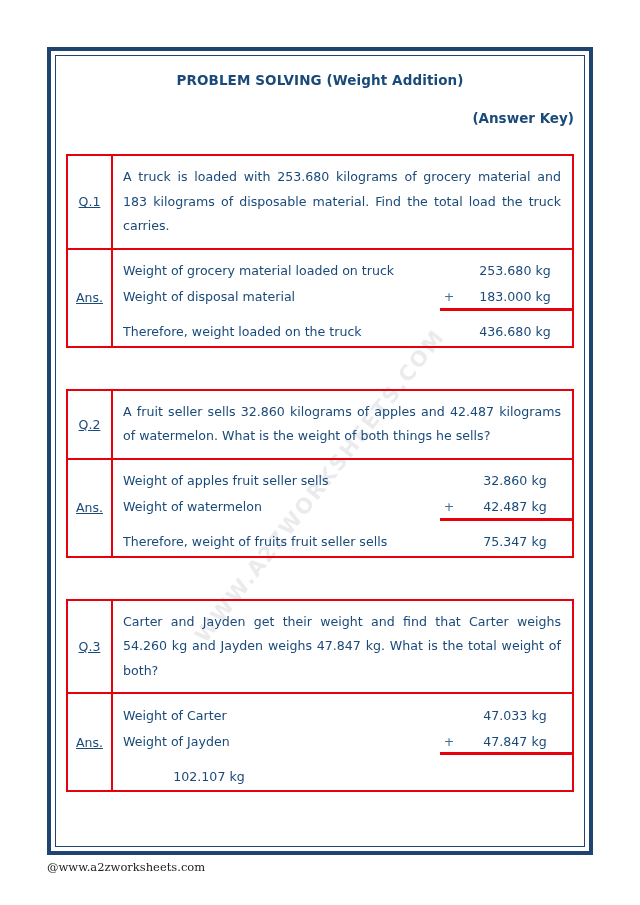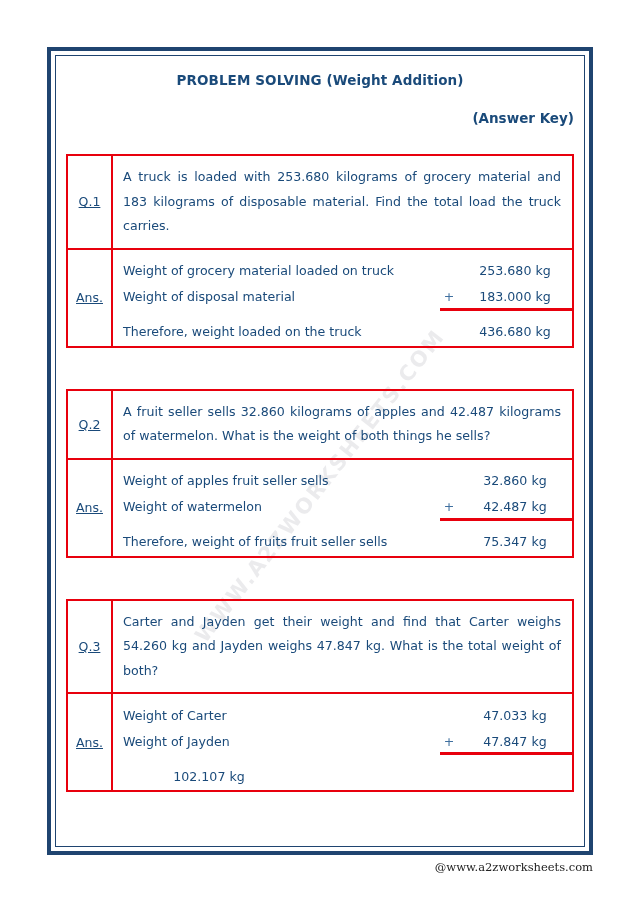--- a/index.html
+++ b/index.html
@@ -144,21 +144,21 @@
     height:3px;
     background:#e8000d;
   }
 
   
   .footer{
     position:absolute;
     left:47px;
     top:860px;
     width:546px;
-    text-align:right;
+    text-align:left;
     color:#222222;
     font-family:"DejaVu Serif","Liberation Serif",serif;
     font-size:11.5px;
   }
 </style>
 </head>
 <body>
 
 <div class="page">
   <div class="page-inner">

